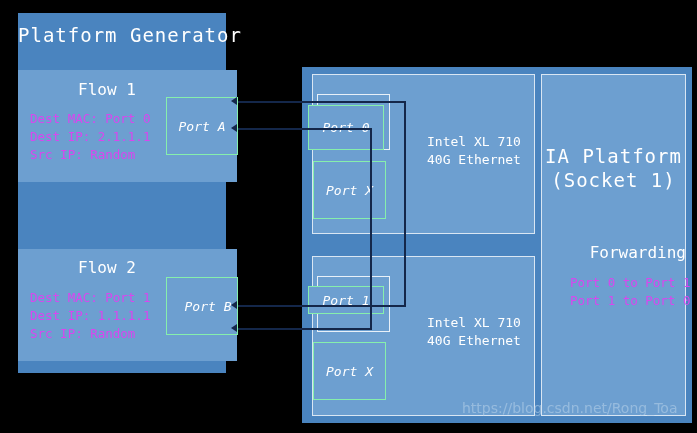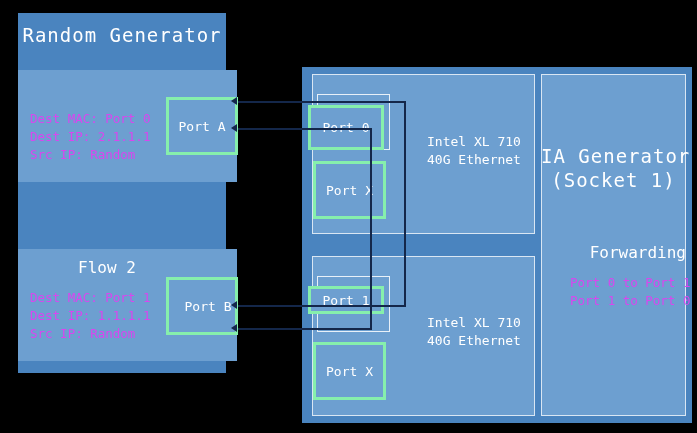--- a/index.html
+++ b/index.html
@@ -3,21 +3,21 @@
 <meta charset="utf-8">
 <style>
   html,body{margin:0;padding:0;background:#000;}
   body{width:697px;height:433px;overflow:hidden;
        font-family:"DejaVu Sans Mono","Liberation Mono",monospace;}
   #stage{position:relative;width:697px;height:433px;background:#000;}
 
   .box{position:absolute;box-sizing:border-box;}
   .outer{background:#4a84bf;}
   .panel-nb{background:#6d9fd0;}
-  .portbox{background:#6d9fd0;border:3px solid #86efac;}
+  .portbox{background:#6d9fd0;border:1px solid #86efac;font-style:italic;}
 
   .txt{color:#ffffff;text-align:center;white-space:pre;}
   .title-lg{font-size:19px;letter-spacing:1px;}
   .title-md{font-size:16px;}
   .title-sm{font-size:13px;}
   .body-sm{font-size:12.5px;line-height:18px;text-align:left;white-space:pre;color:#d946ef;}
   .center-v{display:flex;align-items:center;justify-content:center;height:100%;}
 
   .wire{position:absolute;background:#14274a;}
   .wire-h{height:2px;}
@@ -30,23 +30,24 @@
   .watermark{position:absolute;color:#b9d3ea;opacity:.55;font-size:14px;
              font-family:"DejaVu Sans","Liberation Sans",sans-serif;white-space:nowrap;}
 </style>
 </head>
 <body>
 
 <div id="stage">
 
   <div class="box outer" style="left:18px;top:13px;width:208px;height:360px;"></div>
 
-  <div class="txt title-lg" style="position:absolute;left:18px;top:24px;width:208px;">Random Generator</div>
+  <div class="txt title-lg" style="position:absolute;left:18px;top:24px;width:208px;">Platform Generator</div>
 
   <div class="box panel-nb" style="left:18px;top:70px;width:219px;height:112px;"></div>
+  <div class="txt title-md" style="position:absolute;left:18px;top:80px;width:178px;">Flow 1</div>
   <div class="body-sm" style="position:absolute;left:30px;top:110px;width:160px;">Dest MAC: Port 0
 Dest IP: 2.1.1.1
 Src IP: Random</div>
 
   <div class="box portbox" style="left:166px;top:97px;width:72px;height:58px;">
     <div class="center-v txt title-sm">Port A</div>
   </div>
 
   <div class="box panel-nb" style="left:18px;top:249px;width:219px;height:112px;"></div>
   <div class="txt title-md" style="position:absolute;left:18px;top:258px;width:178px;">Flow 2</div>
@@ -80,33 +81,34 @@
   <div class="box panel-nb" style="left:317px;top:276px;width:73px;height:56px;border:1px solid #e8f0f8;"></div>
   <div class="box portbox" style="left:308px;top:286px;width:76px;height:28px;">
     <div class="center-v txt title-sm">Port 1</div>
   </div>
 
   <div class="box portbox" style="left:313px;top:342px;width:73px;height:58px;">
     <div class="center-v txt title-sm">Port X</div>
   </div>
 
   <div class="box panel-nb" style="left:541px;top:74px;width:145px;height:342px;border:1px solid #d9e6f3;"></div>
-  <div class="txt title-lg" style="position:absolute;left:541px;top:145px;width:145px;">IA Generator</div>
+  <div class="txt title-lg" style="position:absolute;left:541px;top:145px;width:145px;">IA Platform</div>
   <div class="txt title-lg" style="position:absolute;left:541px;top:169px;width:145px;">(Socket 1)</div>
   <div class="txt title-md" style="position:absolute;left:514px;top:243px;width:172px;text-align:right;">Forwarding</div>
   <div class="body-sm" style="position:absolute;left:534px;top:274px;width:140px;margin-left:36px;">Port 0 to Port 1
 Port 1 to Port 0</div>
 
   <div class="wire wire-h" style="left:238px;top:101px;width:168px;"></div>
   <div class="wire wire-v" style="left:404px;top:101px;height:205px;"></div>
   <div class="wire wire-h" style="left:238px;top:305px;width:168px;"></div>
 
   <div class="wire wire-h" style="left:238px;top:128px;width:134px;"></div>
   <div class="wire wire-v" style="left:370px;top:128px;height:202px;"></div>
   <div class="wire wire-h" style="left:238px;top:328px;width:134px;"></div>
 
   <div class="arrow" style="left:231px;top:97px;"></div>
   <div class="arrow" style="left:231px;top:124px;"></div>
   <div class="arrow" style="left:231px;top:301px;"></div>
   <div class="arrow" style="left:231px;top:324px;"></div>
 
+  <div class="watermark" style="left:462px;top:400px;">https://blog.csdn.net/Rong_Toa</div>
 
 </div>
 
 </body></html>

